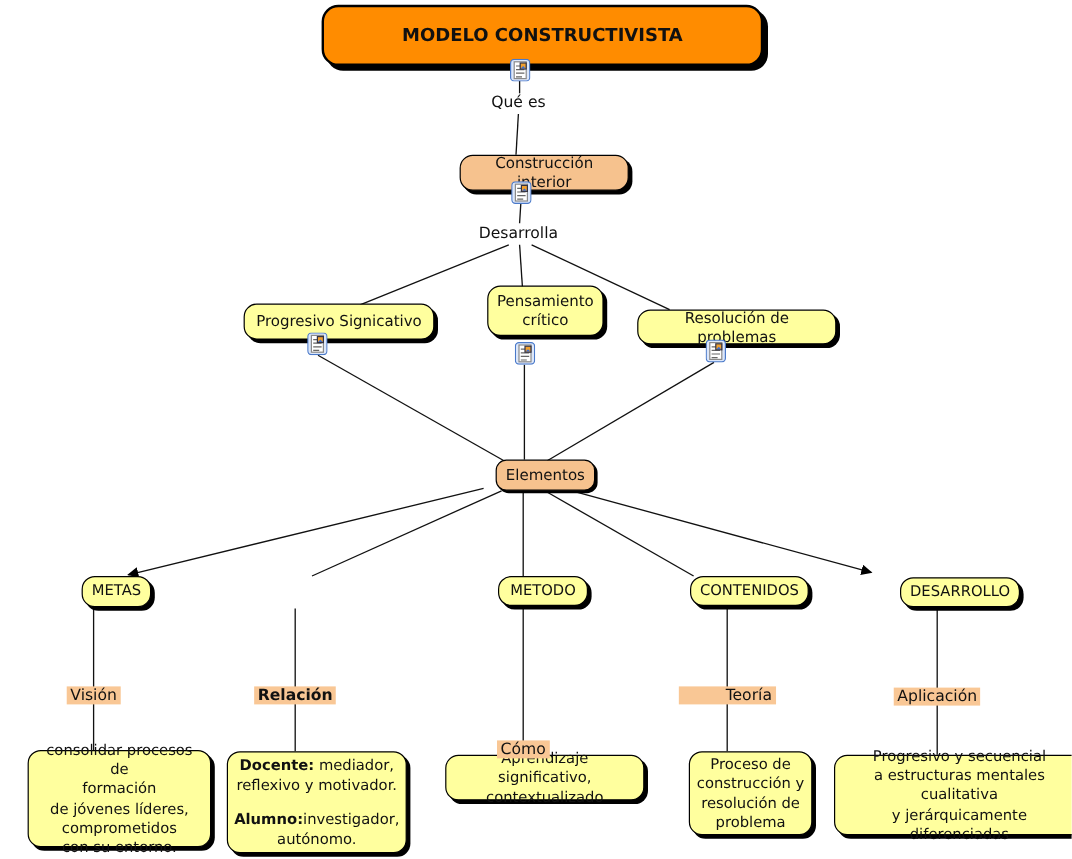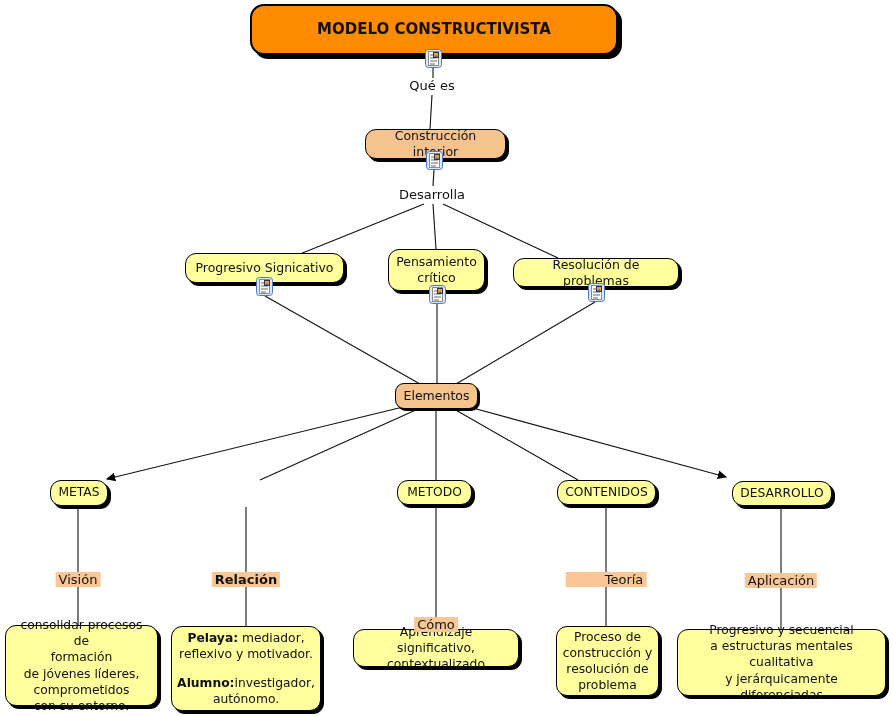--- a/index.html
+++ b/index.html
@@ -3,21 +3,21 @@
 <meta charset="utf-8">
 <style>
   html,body{margin:0;padding:0;background:#fff;}
   body{width:893px;height:716px;position:relative;overflow:hidden;
        font-family:"DejaVu Sans","Liberation Sans",sans-serif;color:#111;}
   #canvas{position:absolute;inset:0;width:893px;height:716px;}
   #wires{position:absolute;left:0;top:0;z-index:1;}
   .node{position:absolute;z-index:3;display:flex;align-items:center;justify-content:center;
         text-align:center;box-sizing:border-box;border:1.6px solid #000;border-radius:11px;
         box-shadow:3px 3px 0 #000;background:#FFFF9E;font-size:12.5px;line-height:1.25;
-        padding:2px 5px;cursor:default;}
+        padding:2px 5px;cursor:default;margin-left:18px;}
   .peach{background:#F6C28E;}
   .title-node{background:#FF8C00;border-width:2.2px;border-radius:14px;box-shadow:4px 4px 0 #000;
         font-weight:bold;font-size:15px;flex-direction:column;line-height:1.35;}
   .cat{font-size:12.3px;}
   .detail{font-size:12.3px;line-height:1.32;}
   .ml{white-space:pre-line;}
   .link-label{position:absolute;z-index:4;transform:translateX(-50%);font-size:13px;
         padding:0 3px;white-space:nowrap;background:#fff;}
   .hl{background:#F9C795;}
   .res-icon{position:absolute;z-index:5;width:17px;height:19px;cursor:pointer;}
@@ -142,21 +142,21 @@
   <div class="link-label hl" style="left:781px;top:573px;">Aplicación</div>
 
   <div class="node peach" style="left:365px;top:129px;width:141px;height:30px;">
     <span class="ml">Construcción interior</span>
   </div>
 
   <div class="node" style="left:185px;top:253px;width:159px;height:30px;">
     <span class="ml">Progresivo Signicativo</span>
   </div>
 
-  <div class="node" style="left:388px;top:249px;width:97px;height:42px;">
+  <div class="node" style="left:388px;top:238px;width:97px;height:42px;">
     <span class="ml">Pensamiento
 crítico</span>
   </div>
 
   <div class="node" style="left:513px;top:258px;width:166px;height:29px;">
     <span class="ml">Resolución de problemas</span>
   </div>
 
   <div class="node peach" style="left:395px;top:383px;width:83px;height:26px;border-radius:9px;box-shadow:2px 2px 0 #000;">
     <span class="ml">Elementos</span>
@@ -177,21 +177,21 @@
 
   <div class="node detail" style="left:5px;top:625px;width:153px;height:81px;">
     <span class="ml">consolidar procesos de
 formación
 de jóvenes líderes,
 comprometidos
 con su entorno.</span>
   </div>
 
   <div class="node detail" style="left:171px;top:626px;width:150px;height:85px;flex-direction:column;justify-content:center;">
-    <div class="para"><b>Pelaya:</b><span> mediador, reflexivo y motivador.</span></div>
+    <div class="para"><b>Docente:</b><span> mediador, reflexivo y motivador.</span></div>
     <div class="para"><b>Alumno:</b><span class="ml">investigador,
 autónomo.</span></div>
   </div>
 
   <div class="node detail" style="left:353px;top:629px;width:166px;height:38px;">
     <span class="ml">Aprendizaje significativo,
 contextualizado</span>
   </div>
 
   <div class="node detail" style="left:556px;top:626px;width:103px;height:70px;">

